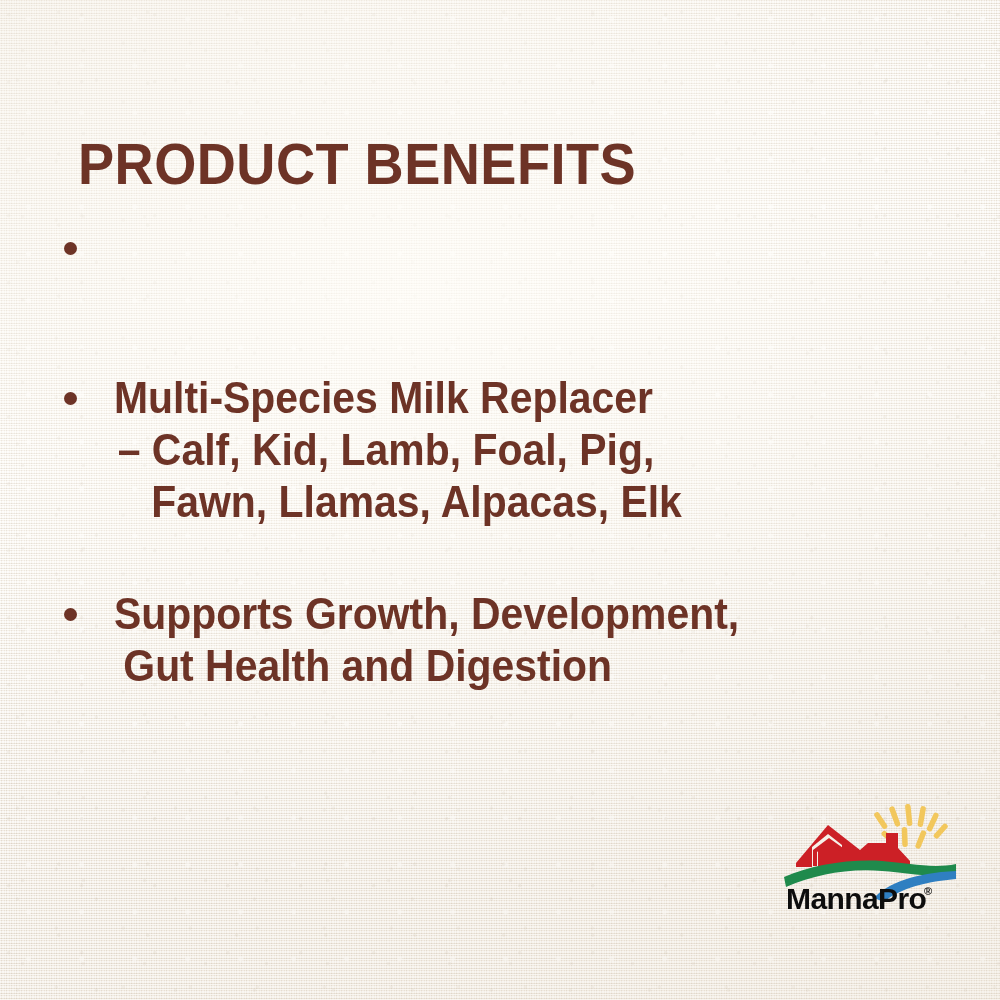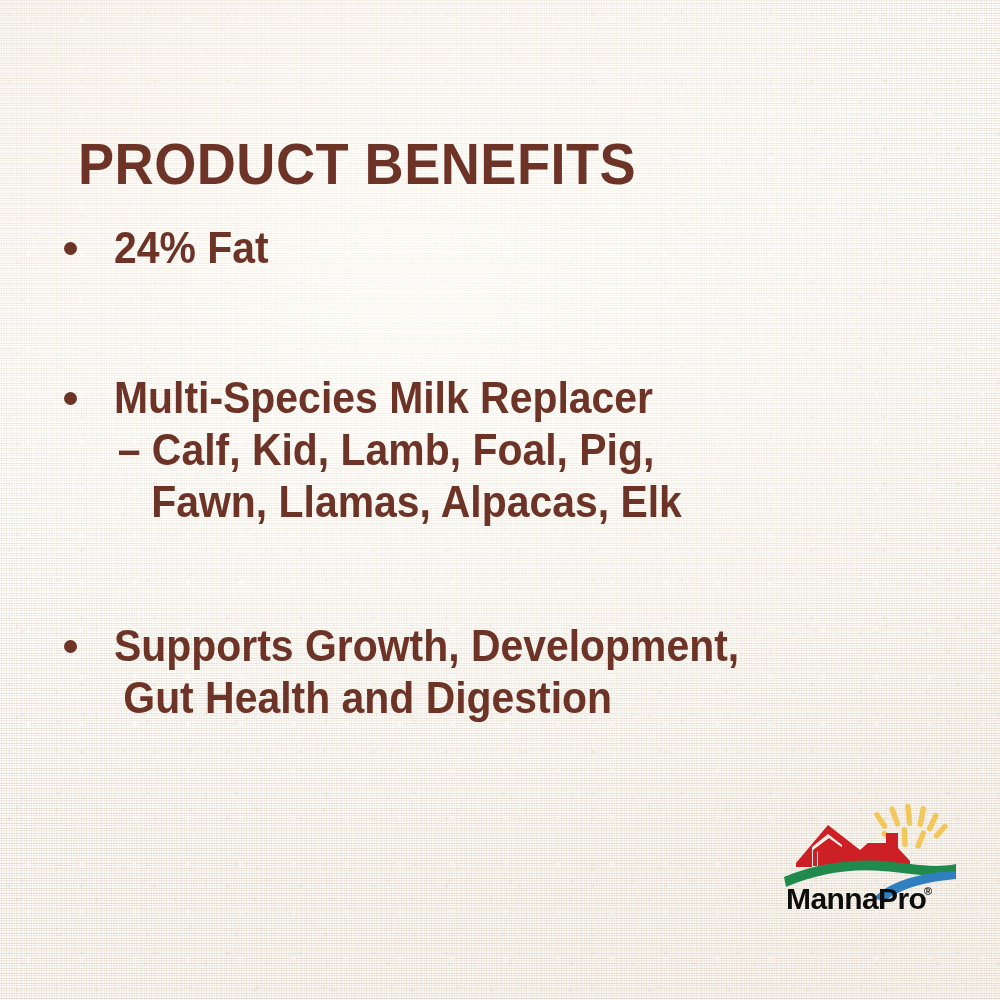--- a/index.html
+++ b/index.html
@@ -136,21 +136,21 @@
 
   
   #benefit-0 { top: 222px; }
   #benefit-0 .benefit-bullet { top: 20px; }
 
   #benefit-1 { top: 372px; }
   #benefit-1 .benefit-bullet { top: 20px; }
   #benefit-1 .benefit-line:nth-child(2) { padding-left: 4px; }
   #benefit-1 .benefit-line:nth-child(3) { padding-left: 40px; }
 
-  #benefit-2 { top: 620px; }
+  #benefit-2 { top: 588px; }
   #benefit-2 .benefit-bullet { top: 20px; }
   #benefit-2 .benefit-line:nth-child(2) { padding-left: 10px; }
 
   
   #brand-logo {
     position: absolute;
     left: 782px;
     top: 803px;
     width: 176px;
     height: 112px;
@@ -168,23 +168,20 @@
   <div id="sheen"></div>
 
   <div id="content">
 
     <h1 id="page-title">PRODUCT BENEFITS</h1>
 
     <div id="benefits-list">
 
       <div class="benefit-item" id="benefit-0">
         <span class="benefit-bullet"></span>
-        <div class="benefit-lines">
-          <div class="benefit-line">24% Fat</div>
-        </div>
       </div>
 
       <div class="benefit-item" id="benefit-1">
         <span class="benefit-bullet"></span>
         <div class="benefit-lines">
           <div class="benefit-line">Multi-Species Milk Replacer</div>
           <div class="benefit-line">– Calf, Kid, Lamb, Foal, Pig,</div>
           <div class="benefit-line">Fawn, Llamas, Alpacas, Elk</div>
         </div>
       </div>

